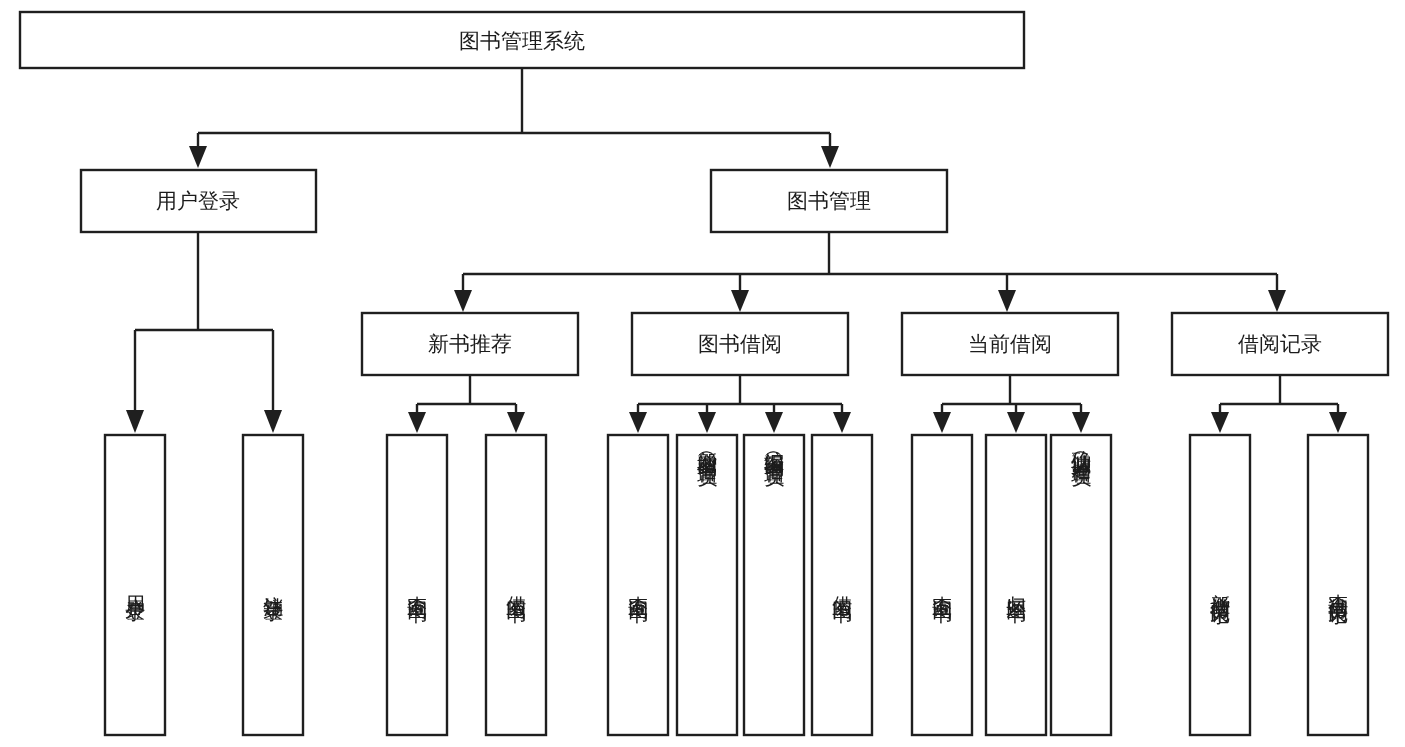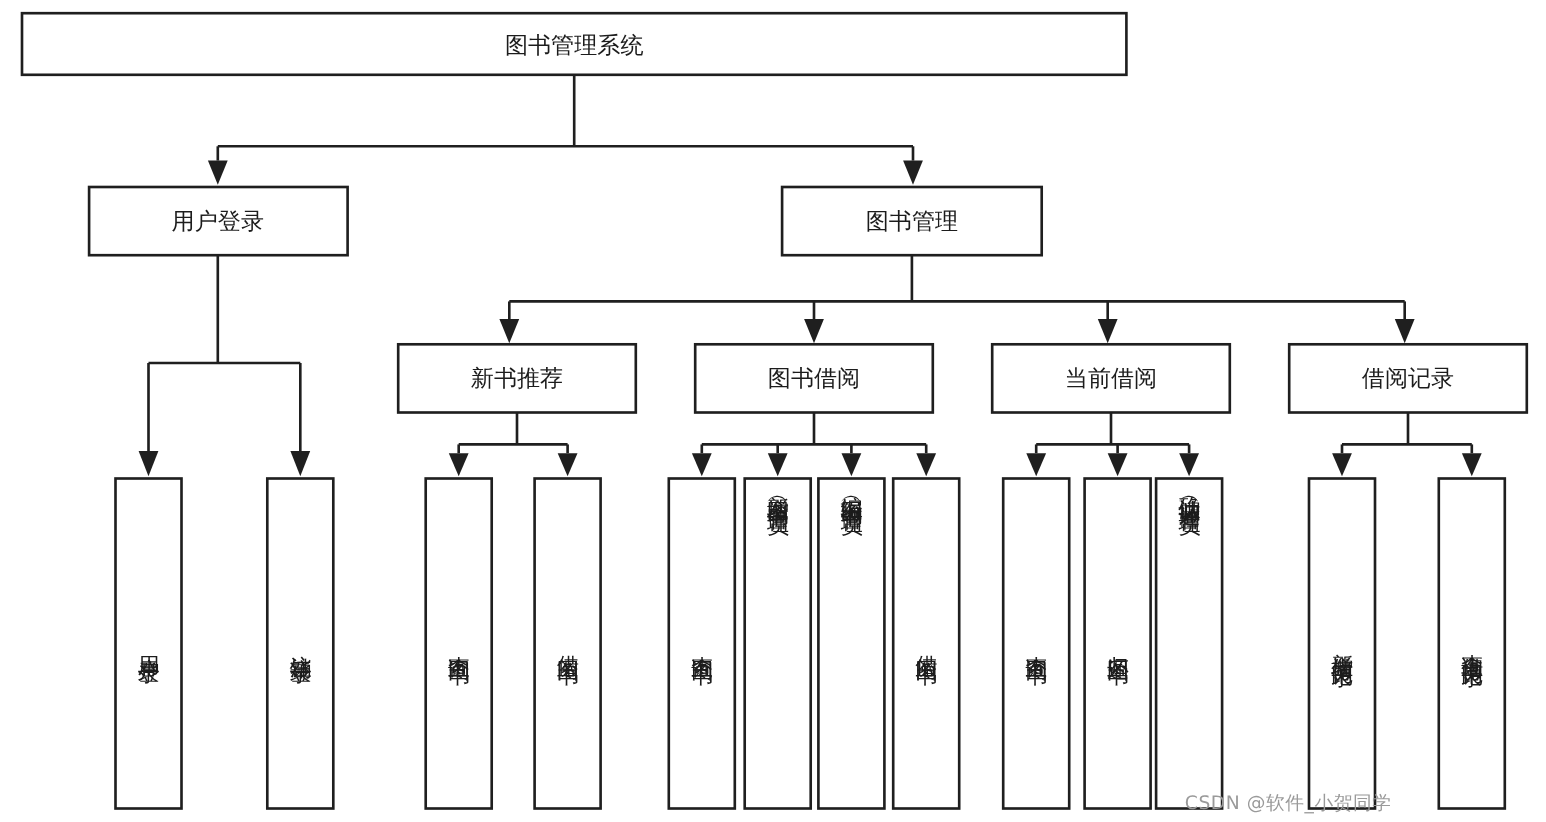--- a/index.html
+++ b/index.html
@@ -256,15 +256,14 @@
   </div>
 
   <div class="leaf-label-wrap" style="left:1190px;top:435px;width:60px;height:300px;">
     <span class="leaf-label">新增借阅记录</span>
   </div>
 
   <div class="leaf-label-wrap" style="left:1308px;top:435px;width:60px;height:300px;">
     <span class="leaf-label">查询借阅记录</span>
   </div>
 
-  <div class="watermark">CSDN @软件_小贺同学</div>
 
 </div>
 
 </body></html>

